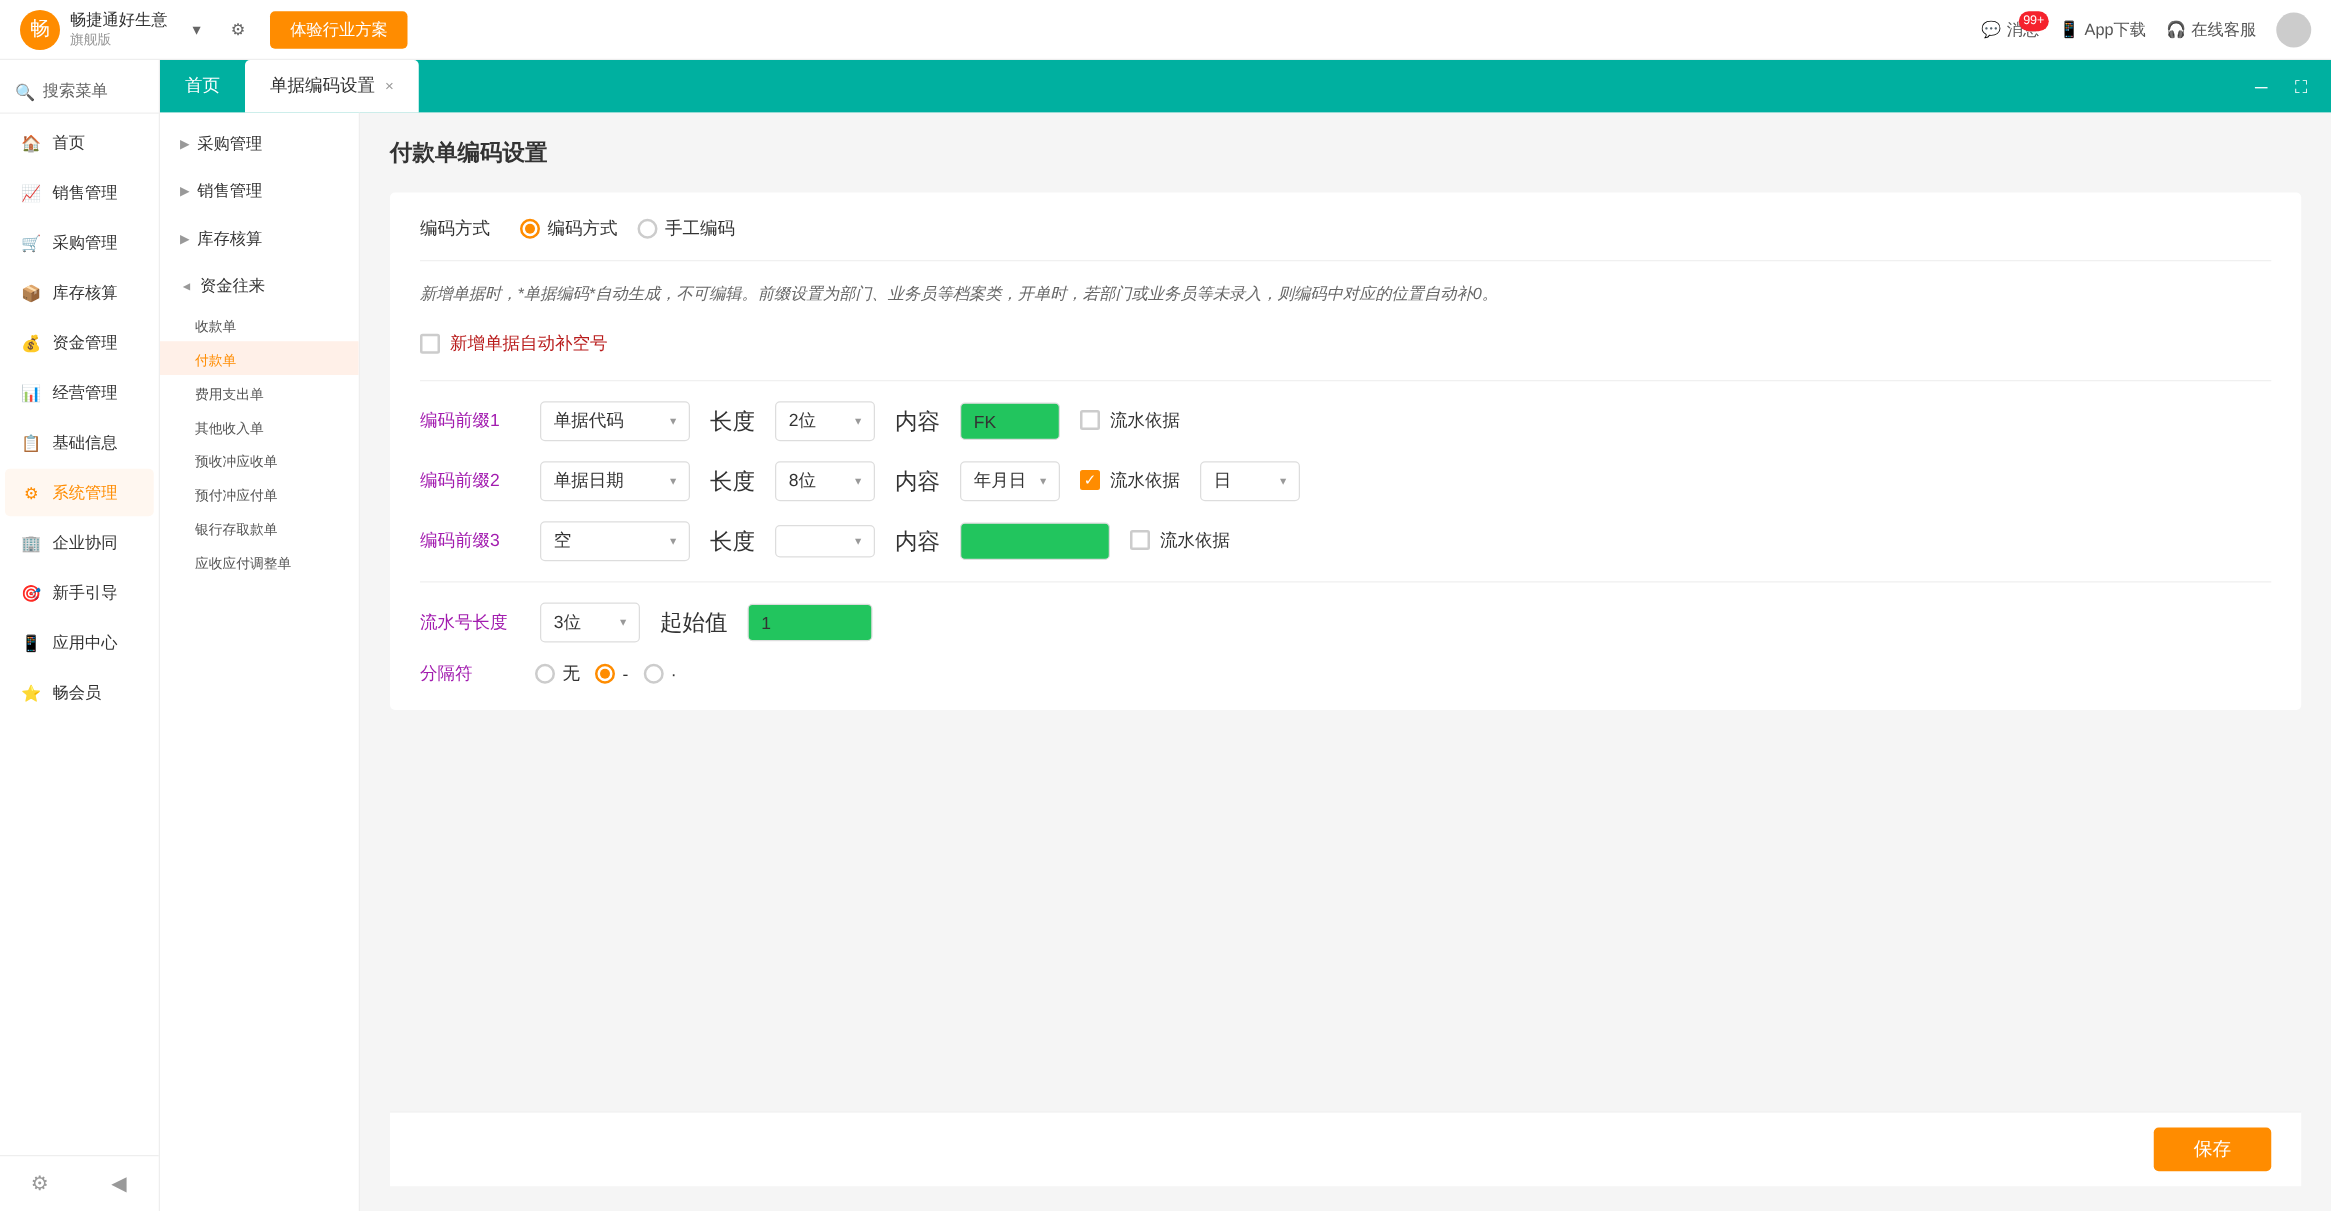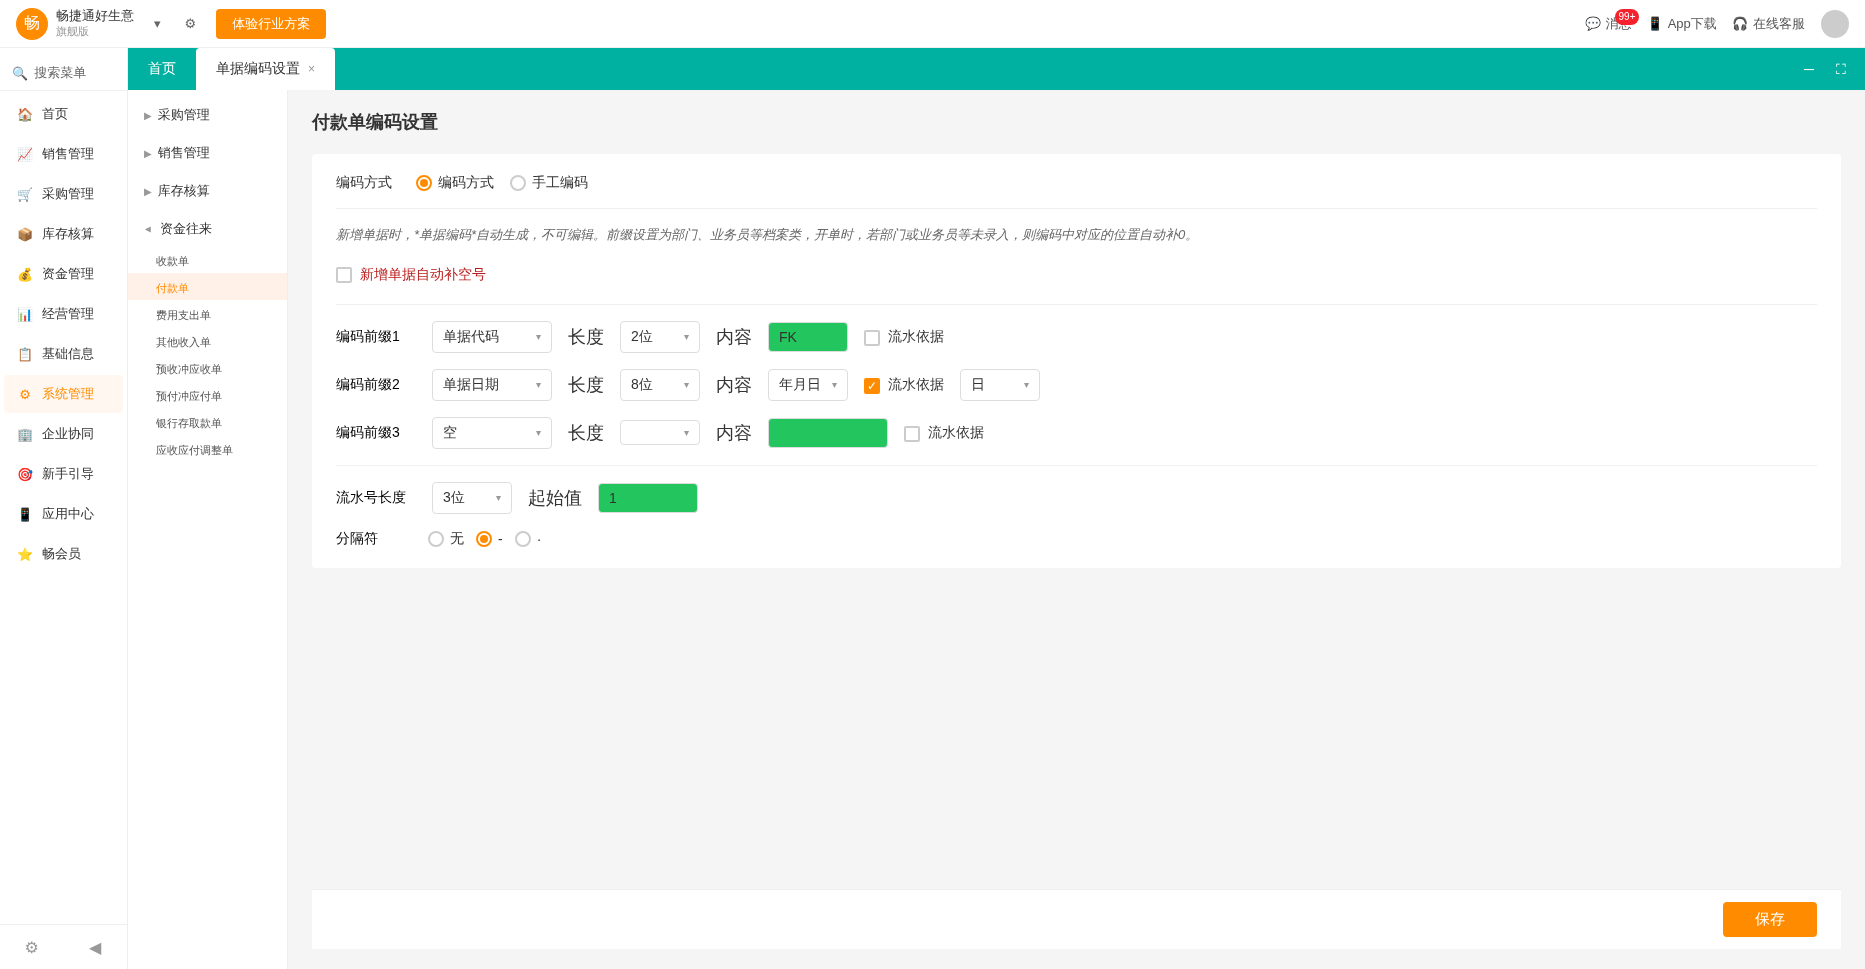--- a/index.html
+++ b/index.html
@@ -130,26 +130,26 @@
     .preview-code { font-size: 24px; font-weight: 700; color: #333; margin-bottom: 4px; }
     .preview-desc { font-size: 13px; color: #bbb; }
 
     
     .checkbox-row { display: flex; align-items: center; gap: 8px; margin-bottom: 20px; font-size: 14px; color: #b91c1c; }
     .checkbox-box { width: 16px; height: 16px; border: 2px solid #ccc; border-radius: 2px; display: flex; align-items: center; justify-content: center; cursor: pointer; flex-shrink: 0; }
     .checkbox-box.checked { background: #ff8c00; border-color: #ff8c00; color: #fff; font-size: 12px; }
 
     
     .form-row { display: flex; align-items: center; gap: 16px; margin-bottom: 16px; flex-wrap: wrap; }
-    .form-label { font-size: 14px; color: #000000; width: 80px; flex-shrink: 0; }
+    .form-label { font-size: 14px; color: #a21caf; width: 80px; flex-shrink: 0; }
     .form-select { display: flex; align-items: center; border: 1px solid #ddd; border-radius: 4px; padding: 6px 10px; font-size: 14px; color: #333; background: #fff; cursor: pointer; min-width: 100px; gap: 6px; }
     .form-select .select-arrow { color: #999; font-size: 10px; margin-left: auto; }
     .form-input { border: 1px solid #ddd; border-radius: 4px; padding: 6px 10px; font-size: 14px; color: #333; background: #22c55e; min-width: 80px; }
     .form-text { font-size: 18px; color: #333; }
-    .form-check-group { display: flex; align-items: flex-end; gap: 8px; font-size: 14px; color: #333; }
+    .form-check-group { display: flex; align-items: flex-start; gap: 8px; font-size: 14px; color: #333; }
 
     
     .form-divider { border: none; border-top: 1px solid #f0f0f0; margin: 8px 0 16px; }
 
     
     .separator-row { display: flex; align-items: center; gap: 12px; margin-top: 8px; font-size: 14px; color: #333; }
 
     
     .bottom-bar {
       height: 60px;

